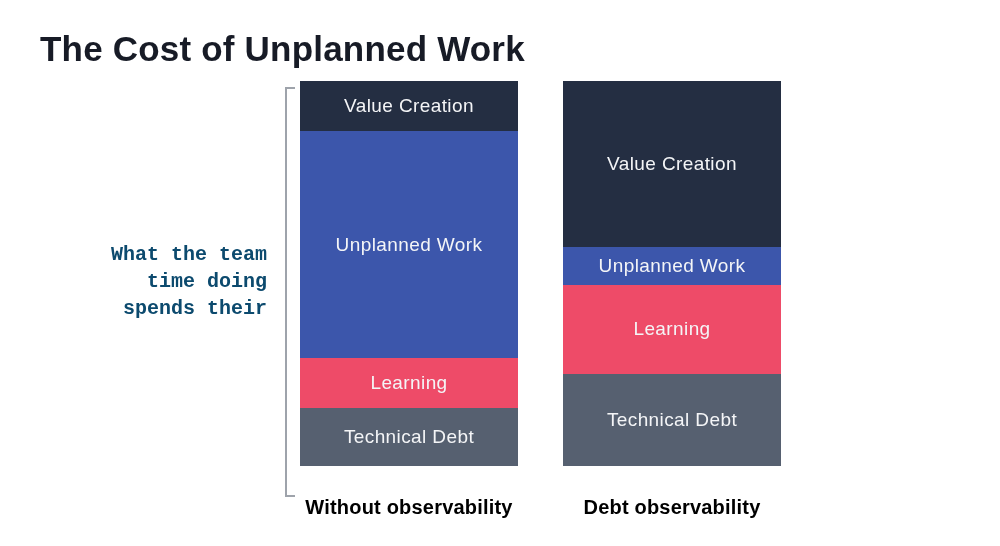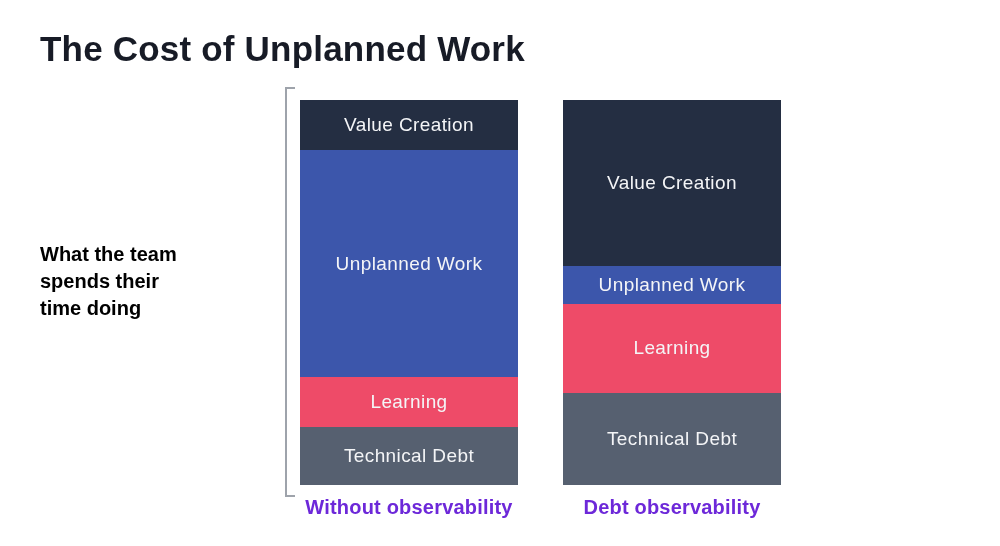--- a/index.html
+++ b/index.html
@@ -23,40 +23,41 @@
     font-size: 35px;
     font-weight: 700;
     letter-spacing: 0.2px;
     color: #171b26;
   }
   .side-label {
     position: absolute;
     left: 40px;
     top: 241px;
     width: 227px;
-    text-align: left;
+    text-align: right;
     font-size: 20px;
     font-weight: 600;
     line-height: 27px;
-    color: #000000;
+    color: #0c4a6e;
+    font-family: Liberation Mono, monospace;
   }
   .bracket {
     position: absolute;
     left: 285px;
     top: 87px;
     width: 10px;
     height: 410px;
     border-left: 2px solid #9ea3ab;
     border-top: 2px solid #9ea3ab;
     border-bottom: 2px solid #9ea3ab;
     box-sizing: border-box;
   }
   .bar {
     position: absolute;
-    top: 100px;
+    top: 81px;
     width: 218px;
     height: 385px;
     display: flex;
     flex-direction: column;
   }
   .bar-left  { left: 300px; }
   .bar-right { left: 563px; }
   .segment {
     width: 100%;
     display: flex;
@@ -72,37 +73,37 @@
     white-space: nowrap;
   }
   .caption {
     position: absolute;
     top: 496px;
     width: 218px;
     text-align: center;
     font-size: 20px;
     font-weight: 600;
     letter-spacing: 0.2px;
-    color: #6d28d9;
+    color: #000000;
     white-space: nowrap;
   }
   .caption-left  { left: 300px; }
   .caption-right { left: 563px; }
 </style>
 </head>
 <body>
 
 <div class="stage">
 
   <h1 class="title">The Cost of Unplanned Work</h1>
 
   <div class="side-label">
     <div>What the team</div>
+    <div>time doing</div>
     <div>spends their</div>
-    <div>time doing</div>
   </div>
 
   <div class="bracket"></div>
 
   <div class="bar bar-left">
       <div class="segment" style="height: 13%; background: rgb(36, 46, 66);">
         <span class="segment-label">Value Creation</span>
       </div>
       <div class="segment" style="height: 59%; background: rgb(60, 86, 171);">
         <span class="segment-label">Unplanned Work</span>

